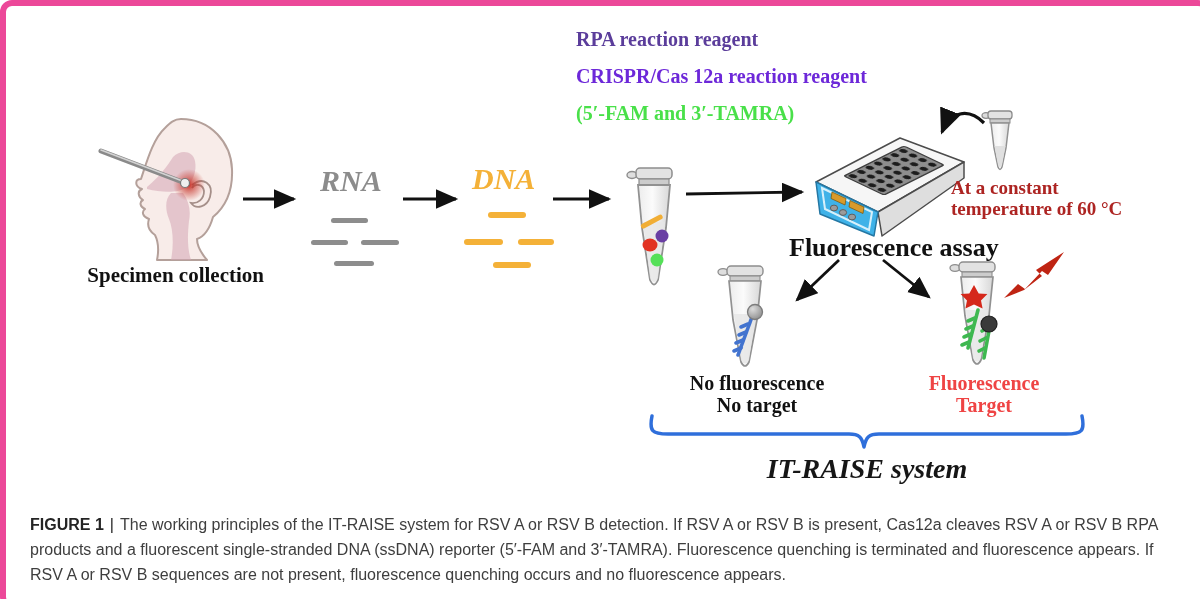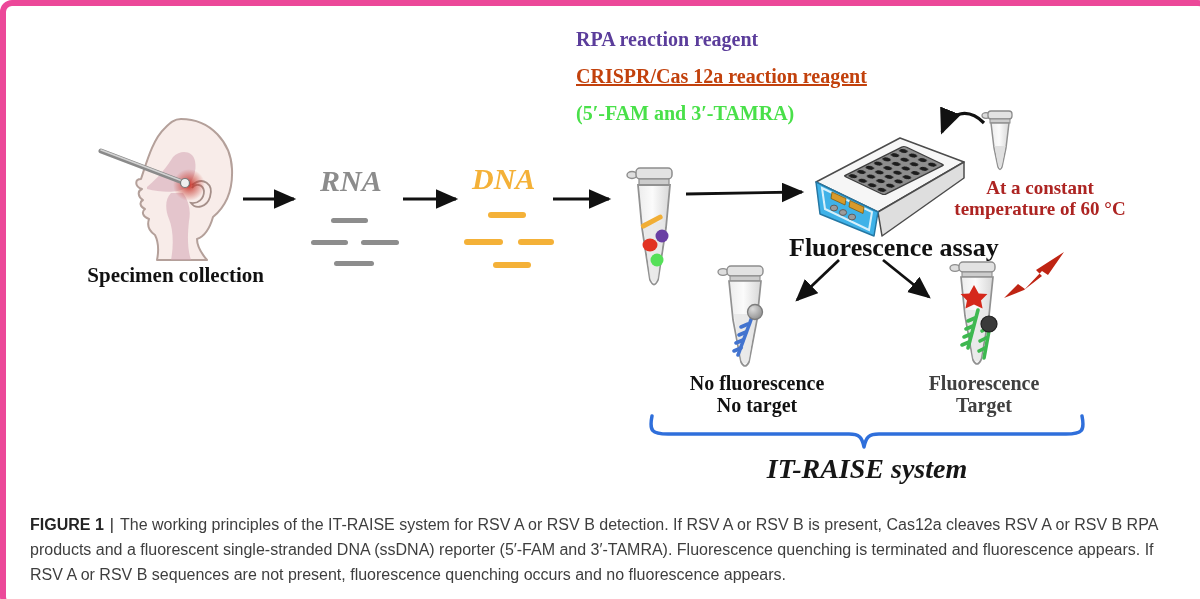--- a/index.html
+++ b/index.html
@@ -1,34 +1,34 @@
 <!DOCTYPE html>
 <html><head>
 <meta charset="utf-8">
 <style>
   html,body{margin:0;padding:0;background:#fff;}
   .fig{position:relative;width:1198px;height:597px;background:#fff;border:6px solid #ec4899;
        border-radius:12px;font-family:"Liberation Serif",serif;overflow:hidden;}
   .abs{position:absolute;}
   
   .reagents{left:570px;top:15px;font-size:20px;font-weight:bold;line-height:37px;}
-  .rpa{color:#5b3d9b;} .crispr{color:#c2410c;text-decoration:underline;} .fluor{color:#49e049;}
+  .rpa{color:#5b3d9b;} .crispr{color:#6d28d9;} .fluor{color:#49e049;}
   
   .specimen{left:38px;top:257px;width:220px;text-align:right;font-size:21px;font-weight:bold;color:#111;}
   .rna{left:314px;top:158px;font-size:30px;font-weight:bold;font-style:italic;color:#8c8c8c;}
   .dna{left:466px;top:156px;font-size:30px;font-weight:bold;font-style:italic;color:#f4b138;}
   .dash{position:absolute;height:5px;border-radius:3px;background:#8d8d8d;}
   .dash.orange{background:#f4b138;height:6px;}
   .assay{left:783px;top:227px;font-size:26px;font-weight:bold;color:#111;}
-  .temp{left:945px;top:171px;width:178px;text-align:center;font-size:19px;line-height:21px;
+  .temp{left:945px;top:171px;width:178px;font-size:19px;line-height:21px;
         font-weight:bold;color:#ad2422;}
   .neg{left:676px;top:366px;width:150px;text-align:center;font-size:20px;line-height:22px;
        font-weight:bold;color:#111;}
   .pos{left:898px;top:366px;width:160px;text-align:center;font-size:20px;line-height:22px;
-       font-weight:bold;color:#404040;}
+       font-weight:bold;color:#ef4444;}
   .system{left:736px;top:447px;width:250px;text-align:center;font-size:28px;font-weight:bold;
           font-style:italic;color:#161616;}
   
   .caption{left:24px;top:506px;width:1152px;font-family:"Liberation Sans",sans-serif;
            font-size:16px;line-height:25px;color:#3e3e3e;}
   .cap-tag{font-weight:bold;color:#242424;margin-top:13px;}
   .cap-sep{margin:0 6px;color:#242424;}
   svg{display:block;}
   .overlay{pointer-events:none;}
 </style>

